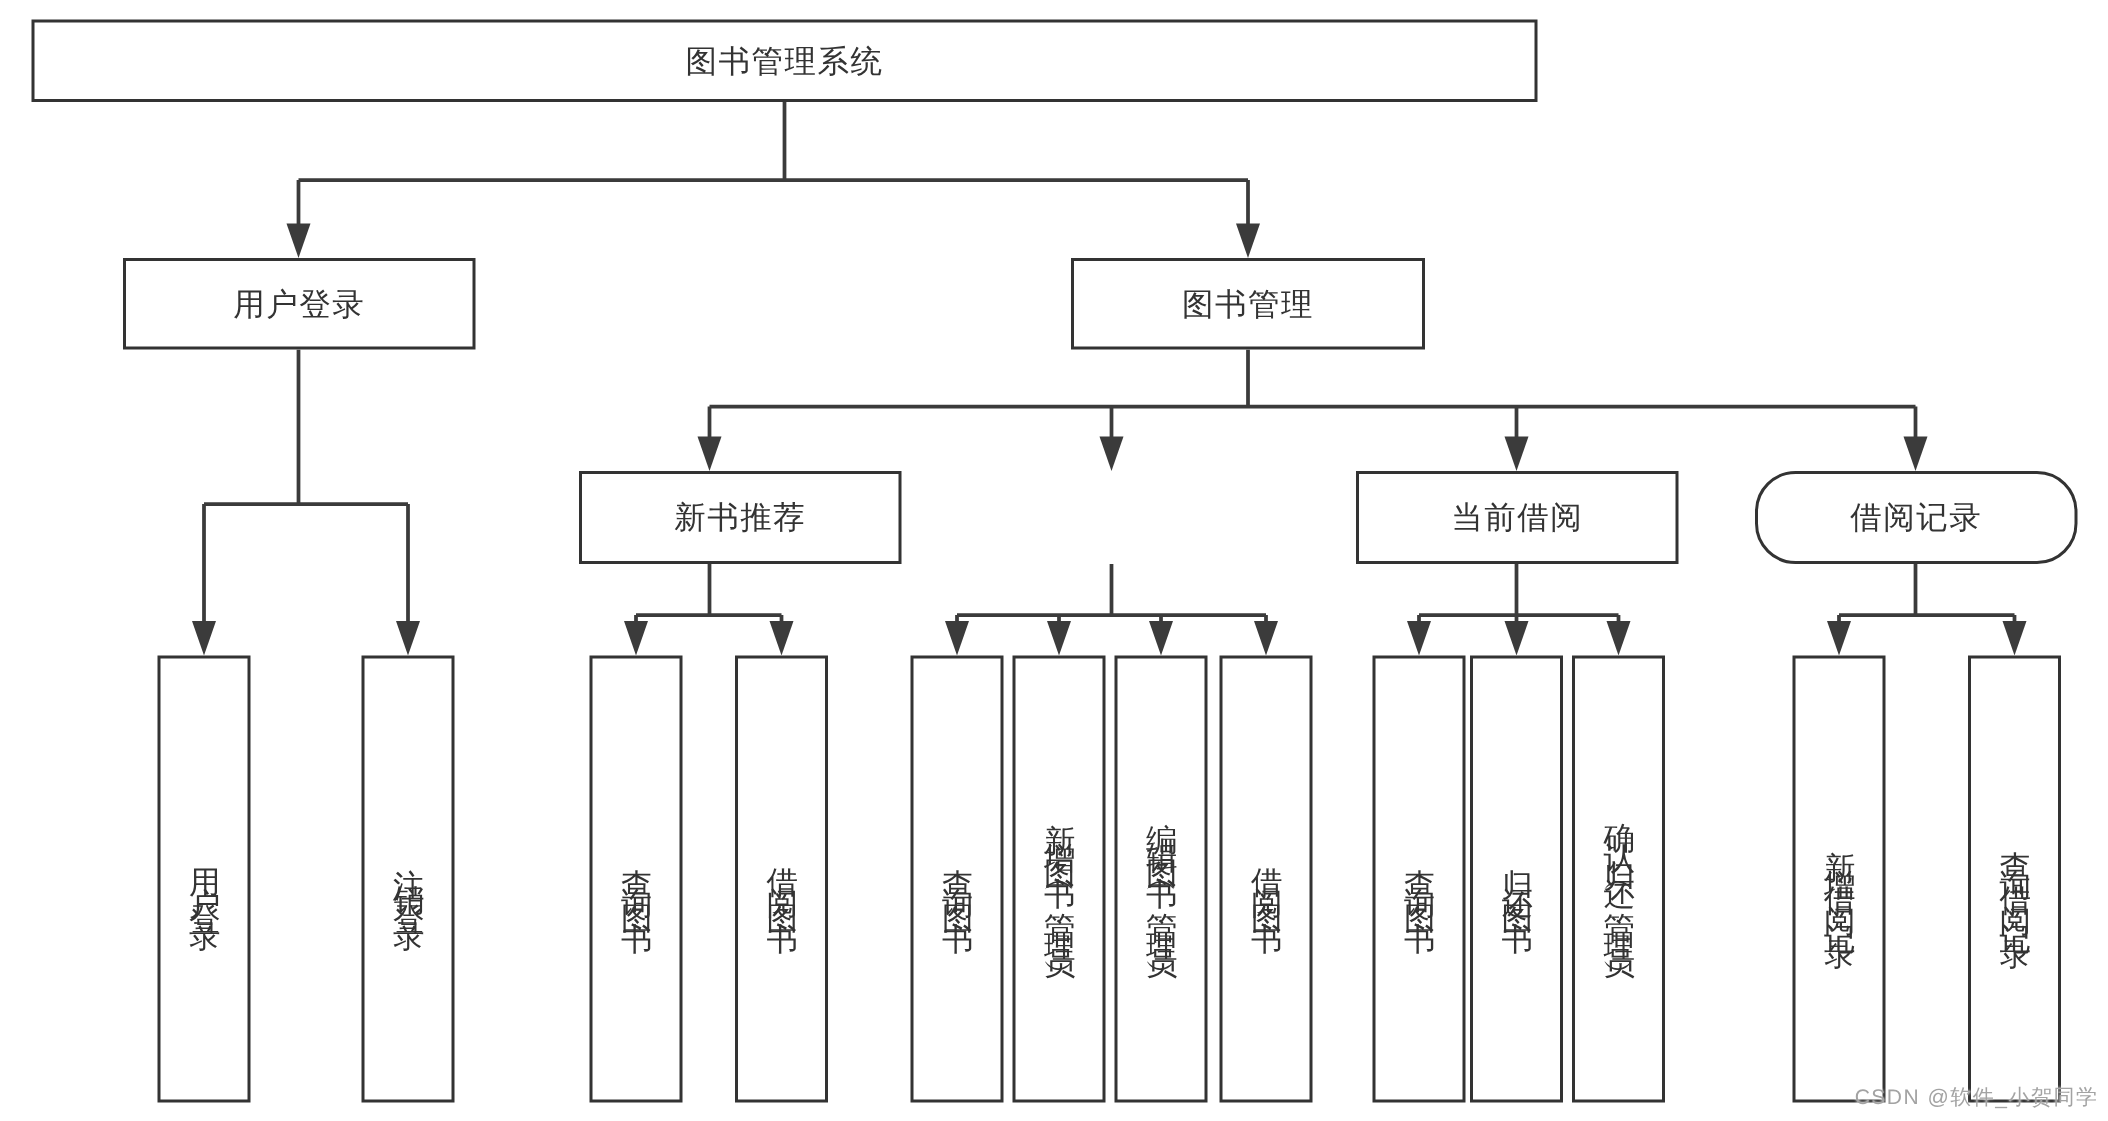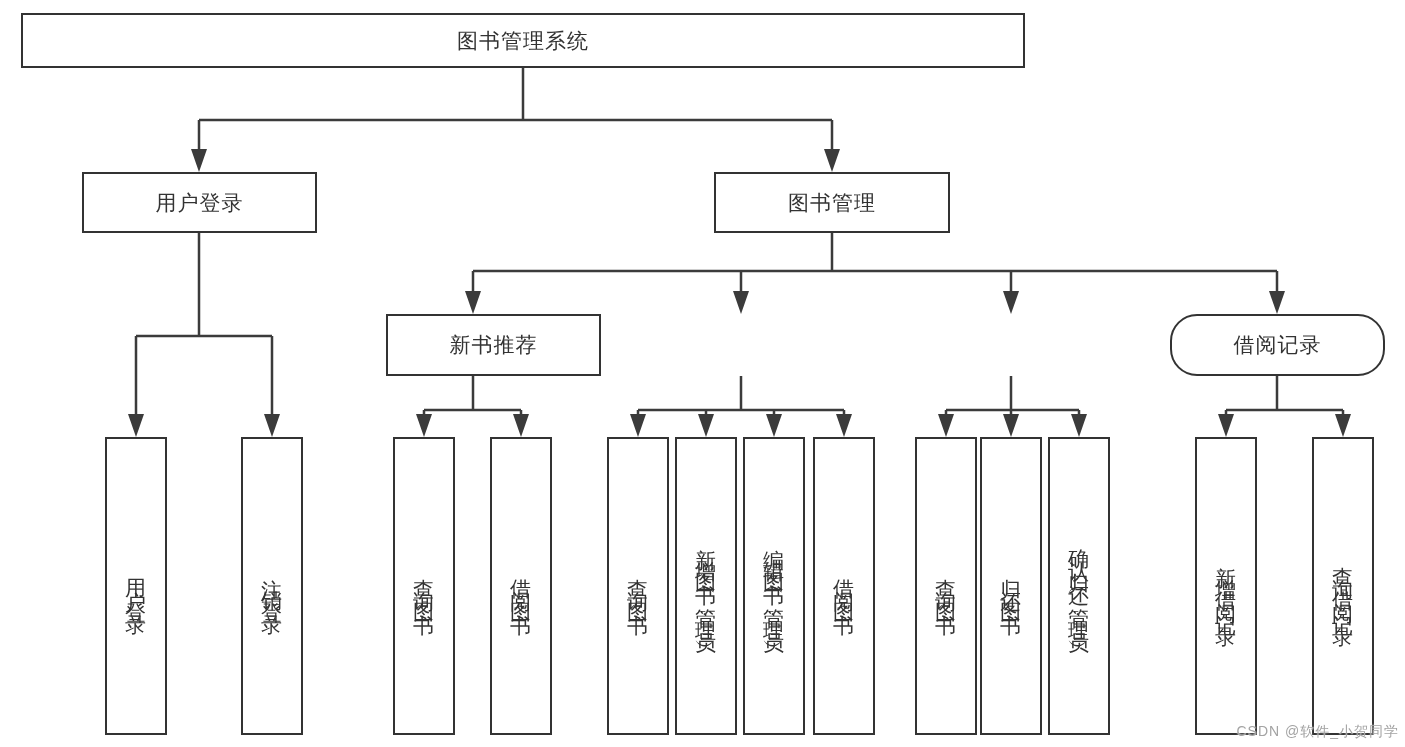--- a/index.html
+++ b/index.html
@@ -154,20 +154,23 @@
   <div class="box node-l2-a">
     <span>用户登录</span>
   </div>
   <div class="box node-l2-b">
     <span>图书管理</span>
   </div>
 
   <div class="box node-l3-a">
     <span>新书推荐</span>
   </div>
+  <div class="box node-l3-c">
+    <span>当前借阅</span>
+  </div>
   <div class="box node-l3-d">
     <span>借阅记录</span>
   </div>
 
   <div class="leaf leaf-1a">
     <span class="vtext">用户登录</span>
   </div>
   <div class="leaf leaf-1b">
     <span class="vtext">注销登录</span>
   </div>

